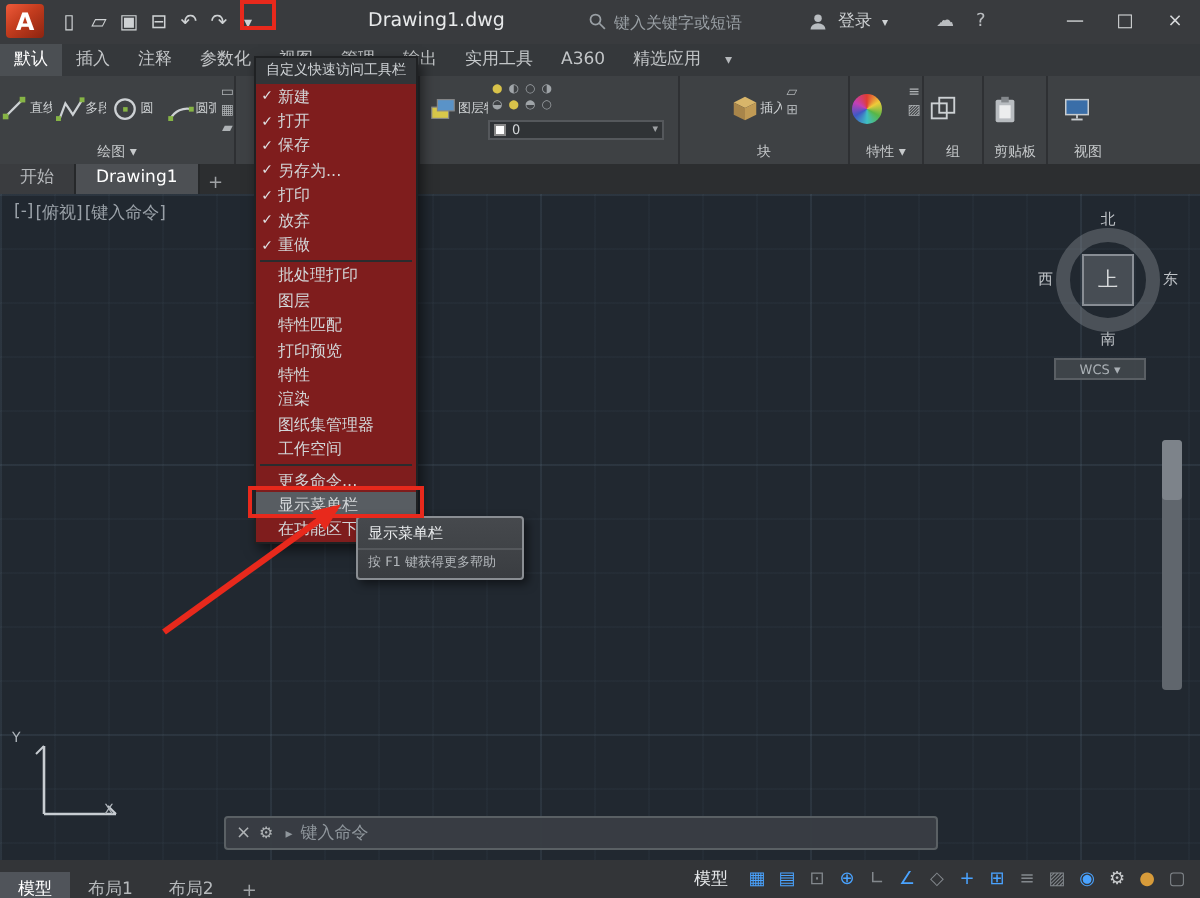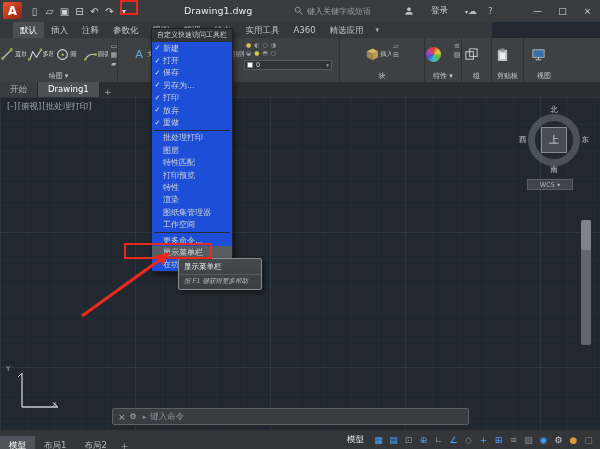--- a/index.html
+++ b/index.html
@@ -9,27 +9,27 @@
   
   .titlebar{position:absolute;left:0;top:0;width:600px;height:22px;background:#393b3e;z-index:10;}
   .logo{position:absolute;left:3px;top:2px;width:19px;height:17px;border-radius:2px;
         background:linear-gradient(140deg,#ef5a3a 0%,#c33c1e 45%,#8c2410 100%);
         color:#fff;font-size:12px;font-weight:bold;display:flex;align-items:center;justify-content:center;}
   .qat{position:absolute;left:27px;top:0;height:22px;display:flex;align-items:center;}
   .qat-btn{width:15px;height:16px;display:flex;align-items:center;justify-content:center;font-size:10px;color:#cfd2d4;}
   .qat-caret{width:14px;height:16px;display:flex;align-items:center;justify-content:center;font-size:8px;color:#cfd2d4;}
   .doc-title{position:absolute;left:184px;top:0;height:22px;line-height:22px;font-size:9.5px;color:#e8eaeb;white-space:nowrap;}
   .tb-search{position:absolute;left:294px;top:0;height:22px;display:flex;align-items:center;gap:3px;color:#9aa0a5;font-size:8px;white-space:nowrap;}
-  .tb-signin{position:absolute;left:404px;top:0;height:22px;display:flex;align-items:center;gap:17px;font-size:8.5px;color:#cfd2d4;}
+  .tb-signin{position:absolute;left:404px;top:0;height:22px;display:flex;align-items:center;gap:5px;font-size:8.5px;color:#cfd2d4;}
   .tb-icons{position:absolute;left:468px;top:0;height:22px;display:flex;align-items:center;gap:11px;font-size:9px;color:#b9bcbf;}
   .win-controls{position:absolute;right:0;top:0;height:22px;display:flex;}
   .win-btn{width:25px;height:22px;display:flex;align-items:center;justify-content:center;font-size:9px;color:#d8dadc;}
 
   
-  .tabs{position:absolute;left:0;top:22px;width:492px;height:16px;background:#35383b;display:flex;align-items:flex-end;z-index:5;padding-left:13px;}
+  .tabs{position:absolute;left:0;top:22px;width:600px;height:16px;background:#35383b;display:flex;align-items:flex-end;z-index:5;}
   .tab{height:16px;line-height:16px;padding:0 7px;font-size:8.5px;color:#c3c6c8;white-space:nowrap;}
   .tab.active{background:#4b4f53;color:#ffffff;}
   .tabs-extra{display:flex;align-items:center;height:16px;gap:5px;margin-left:5px;font-size:7px;color:#b5b8bb;}
 
   
   .ribbon{position:absolute;left:0;top:38px;width:600px;height:44px;background:#3e4144;display:flex;z-index:5;}
   .panel{position:relative;height:44px;border-right:1px solid #2e3033;flex:none;}
   .panel-label{position:absolute;left:0;right:0;bottom:1px;text-align:center;font-size:7px;color:#c6c9cb;white-space:nowrap;overflow:hidden;}
   .tools{display:flex;height:31px;padding-top:2px;justify-content:center;gap:2px;}
   .big-tool{width:26px;display:flex;align-items:center;font-size:6.5px;color:#cfd2d4;white-space:nowrap;overflow:hidden;}
@@ -91,33 +91,33 @@
   .ltab{height:19px;line-height:19px;padding:0 9px;font-size:8.5px;color:#b6b9bc;white-space:nowrap;}
   .ltab.active{background:#50545a;color:#fff;}
   .ltab-plus{padding:0 5px;font-size:9px;color:#9fa2a5;}
   .sb-right{position:absolute;right:4px;top:0;height:19px;display:flex;align-items:center;}
   .sb-model{font-size:8.5px;color:#e6e8ea;margin-right:7px;white-space:nowrap;}
   .sb-ic{width:15px;text-align:center;font-size:9px;color:#6f9cc4;}
   .sb-ic.on{color:#4aa3ff;} .sb-ic.off{color:#83888d;}
   .sb-ic.neutral{color:#c8cacc;} .sb-ic.warn{color:#d79b3a;}
 
   
-  .menu{position:absolute;left:127px;top:28px;width:82px;background:#1d4ed8;border:1px solid #1f2123;
-        box-shadow:2px 3px 6px rgba(0,0,0,0.55);z-index:40;margin-left:24px;}
+  .menu{position:absolute;left:127px;top:28px;width:82px;background:#7f1d1d;border:1px solid #1f2123;
+        box-shadow:2px 3px 6px rgba(0,0,0,0.55);z-index:40;}
   .menu-title{height:13px;line-height:13px;background:#323538;color:#cfd3d6;font-size:7px;padding-left:5px;white-space:nowrap;overflow:hidden;}
   .mi{height:12.4px;display:flex;align-items:center;font-size:8px;color:#d2d5d7;white-space:nowrap;overflow:hidden;}
   .mi .chk{width:11px;flex:none;text-align:center;font-size:7px;color:#dfe2e4;}
   .mi.hl{background:#585d62;}
   .msep{height:1px;background:#2a2c2e;margin:1px 2px;}
 
   
   .tooltip{position:absolute;left:178px;top:258px;width:84px;background:linear-gradient(#46494d,#3a3d41);
            border:1px solid #8a8e93;border-radius:2px;z-index:55;box-shadow:2px 2px 5px rgba(0,0,0,0.5);}
   .tt-title{font-size:7.5px;color:#e9ebed;padding:3px 5px 2px;white-space:nowrap;}
-  .tt-hint{font-size:6.5px;color:#b4b8bc;padding:2px 5px 3px;border-top:1px solid #55585c;white-space:nowrap;font-style:italic;}
+  .tt-hint{font-size:6.5px;color:#b4b8bc;padding:2px 5px 3px;border-top:1px solid #55585c;white-space:nowrap;}
 
   
   .ann-box{position:absolute;border:2px solid #e8291c;z-index:60;pointer-events:none;}
   .ann-qat{left:120px;top:0;width:18px;height:15px;}
   .ann-menu{left:124px;top:243px;width:88px;height:16px;}
   .ann-arrow{position:absolute;left:0;top:0;width:600px;height:449px;z-index:65;pointer-events:none;}
 </style>
 </head>
 <body>
 
@@ -376,21 +376,21 @@
 <div class="filetabs">
   <span class="ftab">开始</span>
   <span class="ftab active">Drawing1</span>
   <span class="ftab-plus">+</span>
 </div>
 
 <div class="canvas">
   <div class="vp-controls">
     <span>[-]</span>
     <span>[俯视]</span>
-    <span>[批处理打印]</span>
+    <span>[键入命令]</span>
   </div>
 
   <div class="viewcube">
     <div class="vc-ring"></div>
     <span class="vc-lbl vc-n">北</span>
     <span class="vc-lbl vc-s">南</span>
     <span class="vc-lbl vc-w">西</span>
     <span class="vc-lbl vc-e">东</span>
     <div class="vc-top">上</div>
   </div>

